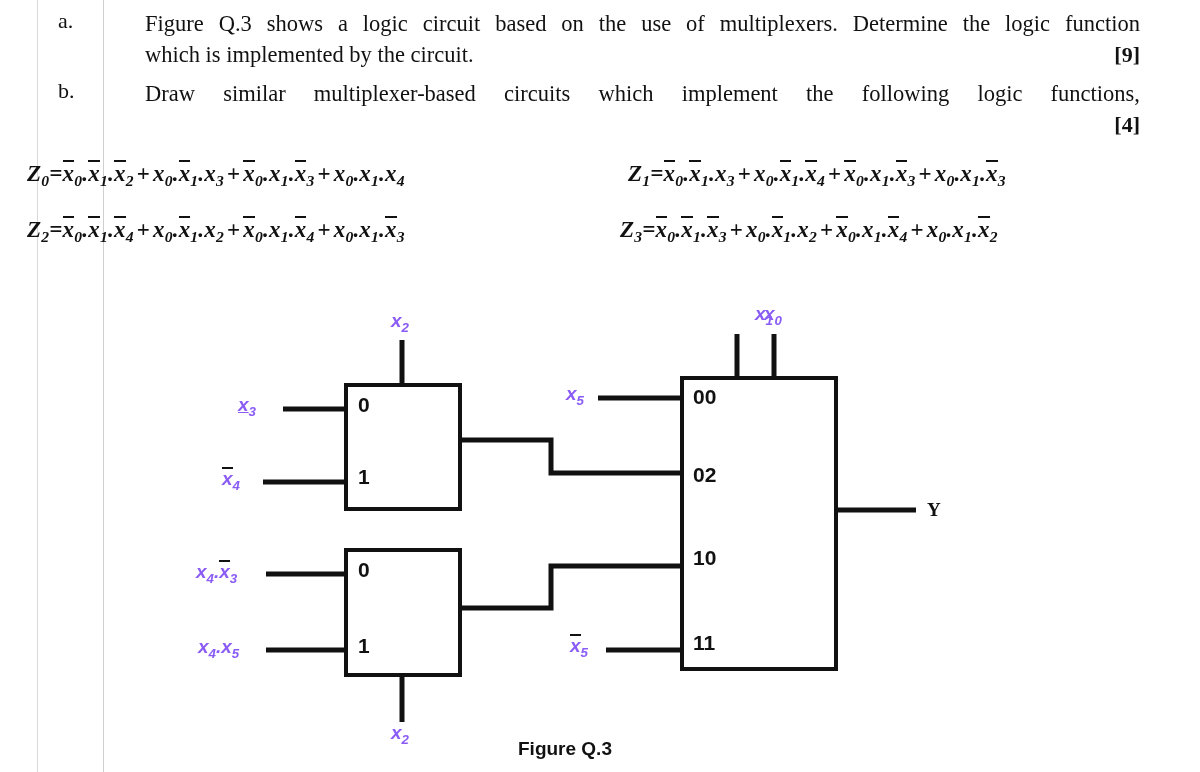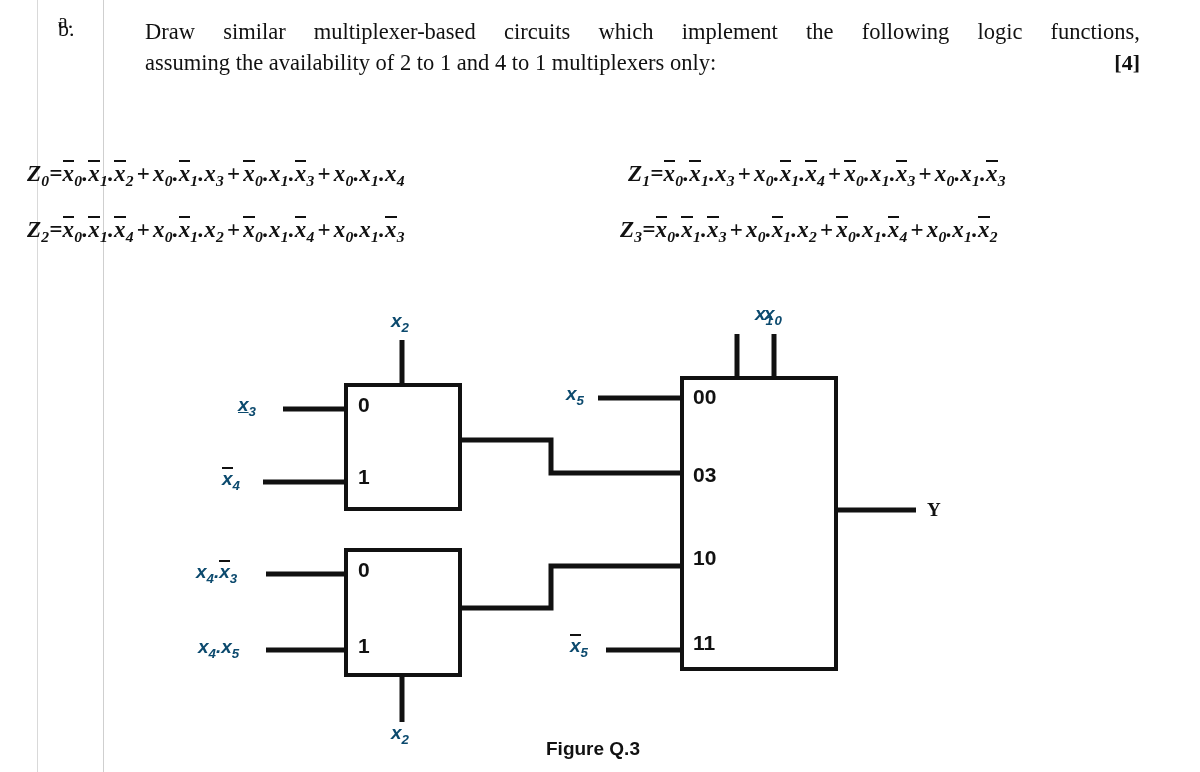--- a/index.html
+++ b/index.html
@@ -58,29 +58,29 @@
   .eq-z0{left:27px;top:0px;}
   .eq-z2{left:27px;top:56px;}
   .eq-z1{left:628px;top:0px;}
   .eq-z3{left:620px;top:56px;}
 
   
   .circuit{position:absolute;left:0;top:275px;width:1200px;height:497px;}
   .circuit svg{display:block;}
 
   .cap{
-    position:absolute;left:546px;top:738px;
+    position:absolute;left:518px;top:738px;
     font-family:"Liberation Sans",sans-serif;
     font-weight:bold;font-size:19px;color:#111;
   }
   .lbl{
     position:absolute;
     font-family:"Liberation Sans",sans-serif;
     font-weight:bold;font-style:italic;
-    font-size:19px;color:#0c4a6e;white-space:nowrap;
+    font-size:19px;color:#8b5cf6;white-space:nowrap;
   }
   .lbl .sub{font-size:0.7em;vertical-align:-0.35em;}
   .lbl .ovr{border-top:2.5px solid #111;display:inline-block;padding-top:0px;line-height:1.02;}
   .ylbl{
     position:absolute;
     font-family:"Liberation Serif",serif;
     font-weight:bold;font-size:19px;color:#111;
   }
   .port{
     position:absolute;
@@ -94,29 +94,33 @@
 <div class="page">
 
   <div class="margin-rule r1"></div>
   <div class="margin-rule r2"></div>
 
   <div class="qblock">
 
     <div class="qrow">
       <span class="qlabel">a.</span>
       <div class="qtext">
+        <span class="justified">Figure Q.3 shows a logic circuit based on the use of multiplexers. Determine the logic function</span>
+        <span class="line">
+          <span>which is implemented by the circuit.</span>
+          <span class="marks">[9]</span>
+        </span>
       </div>
     </div>
 
     <div class="qrow" style="margin-top:8px;">
       <span class="qlabel">b.</span>
       <div class="qtext">
         <span class="justified">Draw similar multiplexer-based circuits which implement the following logic functions,</span>
         <span class="line">
-          <span>assuming the availability of 2 to 1 and 4 to 1 multiplexers only:</span>
           <span class="marks">[4]</span>
         </span>
       </div>
     </div>
 
   </div>
 
   <div class="eqs">
 
     <div class="eq eq-z0">
@@ -186,21 +190,21 @@
     <span class="lbl" style="left:198px;top:636px;">x<span class="sub">4</span>.x<span class="sub">5</span></span>
     <span class="lbl" style="left:391px;top:722px;">x<span class="sub">2</span></span>
     <span class="port" style="left:358px;top:558px;">0</span>
     <span class="port" style="left:358px;top:634px;">1</span>
 
     <span class="lbl" style="left:566px;top:383px;">x<span class="sub">5</span></span>
     <span class="lbl" style="left:570px;top:634px;"><span class="ovr">x</span><span class="sub">5</span></span>
     <span class="lbl" style="left:727px;top:303px;margin-left:28px;">x<span class="sub">1</span></span>
     <span class="lbl" style="left:764px;top:303px;">x<span class="sub">0</span></span>
     <span class="port" style="left:693px;top:385px;">00</span>
-    <span class="port" style="left:693px;top:463px;">03</span>
+    <span class="port" style="left:693px;top:463px;">02</span>
     <span class="port" style="left:693px;top:546px;">10</span>
     <span class="port" style="left:693px;top:631px;">11</span>
     <span class="ylbl" style="left:927px;top:499px;">Y</span>
 
     <span class="cap">Figure Q.3</span>
 
   </div>
 
 </div>
 

